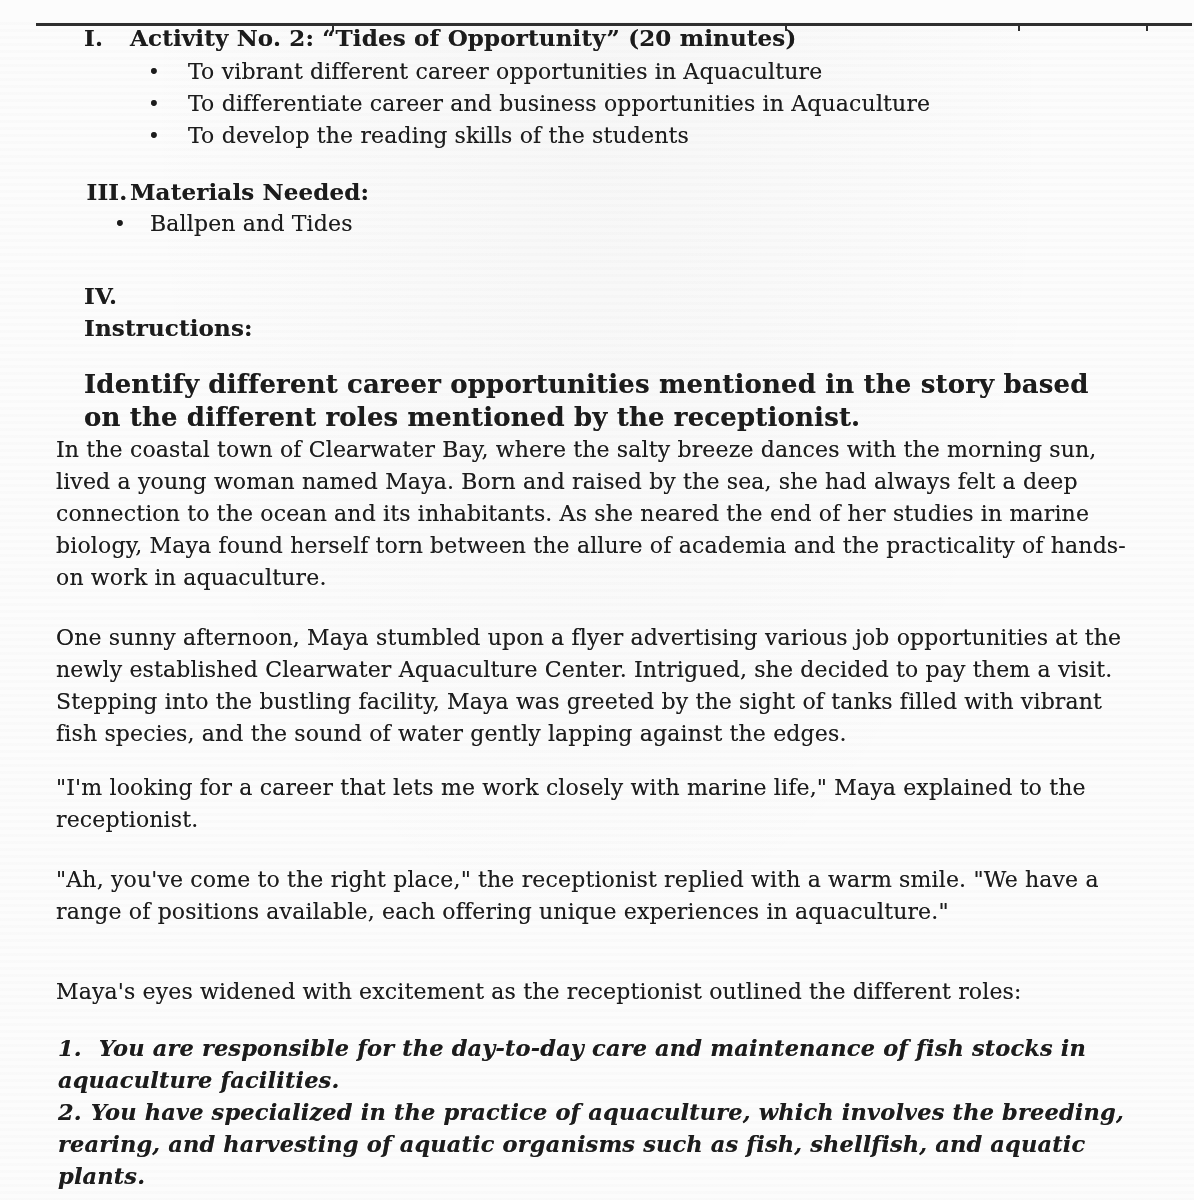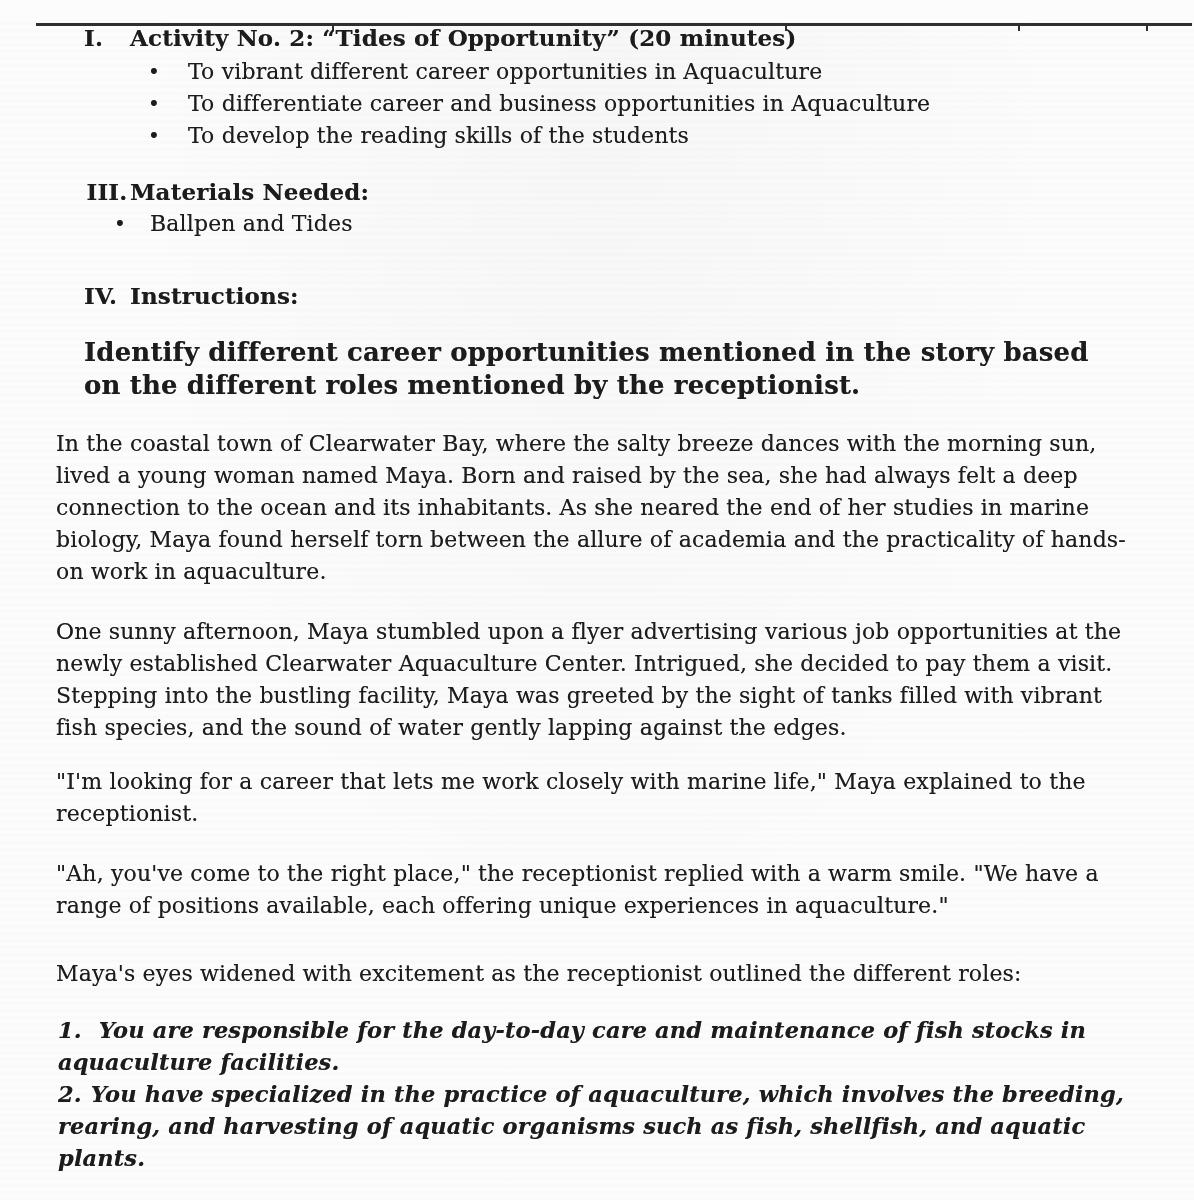--- a/index.html
+++ b/index.html
@@ -25,40 +25,40 @@
     position:relative;
     filter:blur(0.28px);
     text-shadow:0 0 0.5px rgba(30,30,30,0.55);
     letter-spacing:0.15px;
   }
   .heading{display:flex;margin-left:84px;font-weight:bold;font-size:23px;line-height:32px;}
   .heading .numeral{min-width:46px;}
   .sec1{margin-top:22px;}
   .sec2{margin-top:40px;}
   .sec3{margin-top:24px;text-align:center;}
-  .sec4{margin-top:40px;}
+  .sec4{margin-top:40px;flex-direction:column;}
 
   ul.blist{list-style:none;margin:0;padding:0;font-size:22px;line-height:32px;}
   ul.objectives{margin:2px 0 0 148px;}
   ul.materials{margin:0 0 0 114px;}
   ul.blist li{display:flex;}
   ul.objectives .bullet{width:14px;margin-right:26px;font-size:20px;}
   ul.materials .bullet{width:14px;margin-right:22px;font-size:20px;}
 
   p{margin:0;}
   .instruction{
     margin:24px 0 0 84px;width:1026px;
     font-weight:bold;font-size:26px;line-height:33px;
   }
   .story{margin-left:56px;width:1092px;font-size:22px;line-height:32px;}
-  .sp1{margin-top:26px;}
+  .sp1{}
   .sp2{margin-top:28px;}
   .sp3{margin-top:22px;}
   .sp4{margin-top:28px;}
-  .sp5{margin-top:36px;}
+  .sp5{margin-top:48px;}
 
   .roles{margin:24px 0 0 58px;width:1086px;
     font-weight:bold;font-style:italic;font-size:22.5px;line-height:32px;}
   .role .rnum{padding-right:9px;}
   .role.first .rnum{padding-right:17px;}
 </style>
 </head>
 <body>
 
 <div class="page">

